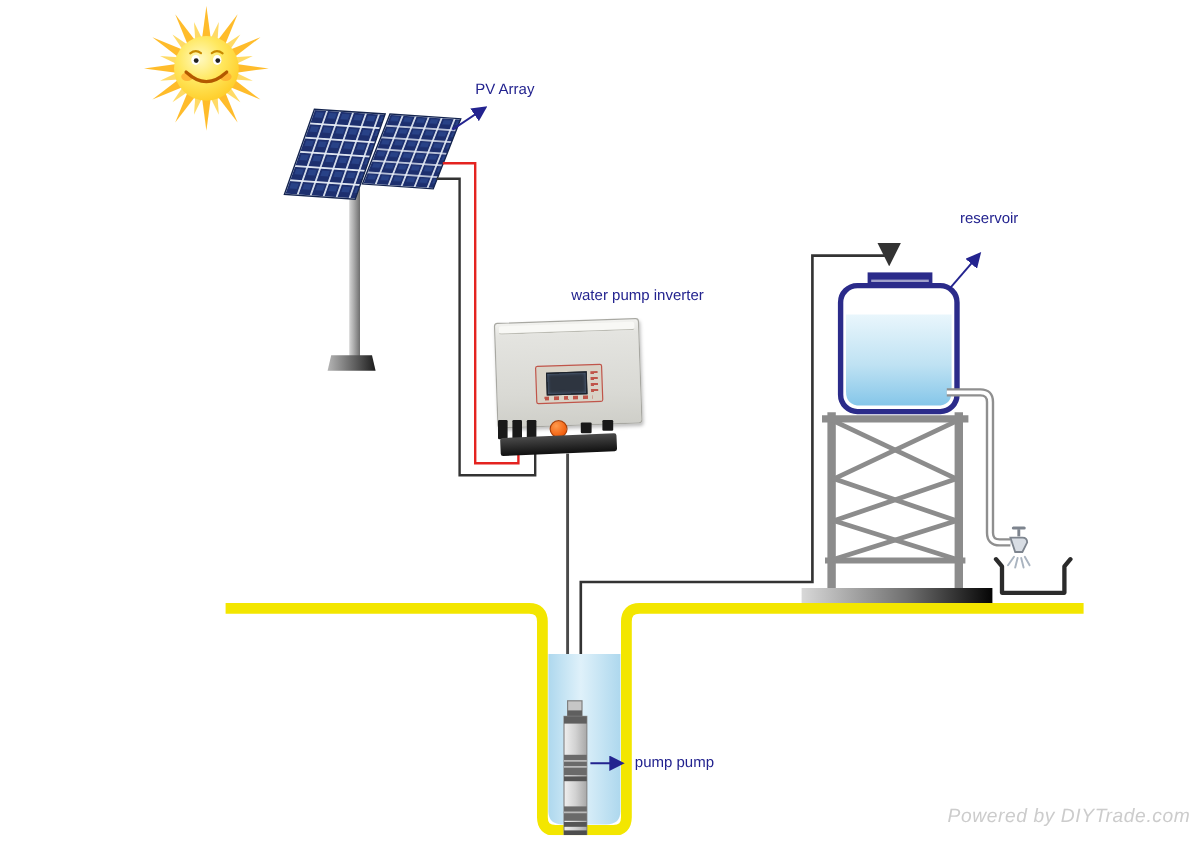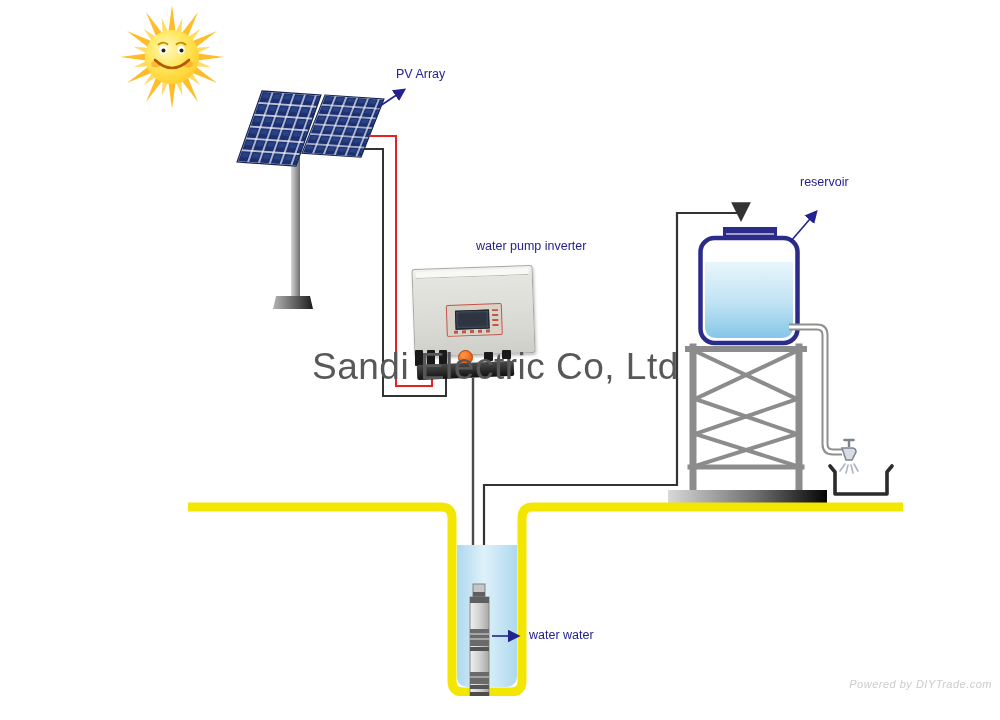--- a/index.html
+++ b/index.html
@@ -25,21 +25,21 @@
     background:repeating-linear-gradient(90deg,#c0554a 0 4px,transparent 4px 8px)}
   .inv-tab{position:absolute;width:8px;height:16px;background:#191919;top:350px;border-radius:1px}
   .inv-btn{position:absolute;left:458px;top:350px;width:13px;height:13px;border-radius:50%;
     background:radial-gradient(circle at 35% 30%,#ff9a4d,#f2600f 70%,#c84a08);border:1px solid #a84008}
   .inv-sq{position:absolute;width:9px;height:9px;background:#191919;border-radius:1px}
   .inv-strip{position:absolute;left:417px;top:363px;width:97px;height:15px;border-radius:2px;
     background:linear-gradient(180deg,#4a4a4a,#101010);transform:rotate(-2.5deg)}
 
   .watermark{position:absolute;left:312px;top:346px;font-size:37px;letter-spacing:.5px;
     color:var(--watermark,#585858);white-space:nowrap;z-index:30}
-  .credit{position:absolute;right:8px;bottom:6px;font-size:11px;font-style:italic;
+  .credit{position:absolute;right:8px;bottom:6px;font-size:16px;font-style:italic;
     letter-spacing:.5px;color:var(--credit,#cccccc);z-index:30}
 </style>
 </head>
 <body>
 
 <div class="wrap">
 
 <svg class="layer" viewBox="0 0 1000 720">
   <defs>
     <marker id="mNavy" viewBox="0 0 10 10" refX="8" refY="5" markerWidth="8" markerHeight="8" orient="auto">
@@ -228,18 +228,17 @@
 <div class="inv-tab" style="left:427px"></div>
 <div class="inv-tab" style="left:439px"></div>
 <div class="inv-btn"></div>
 <div class="inv-sq" style="left:484px;top:352px"></div>
 <div class="inv-sq" style="left:502px;top:350px"></div>
 <div class="inv-strip"></div>
 
 <div class="lbl" style="left:396px;top:67px">PV Array</div>
 <div class="lbl" style="left:476px;top:239px">water pump inverter</div>
 <div class="lbl" style="left:800px;top:175px">reservoir</div>
-<div class="lbl" style="left:529px;top:628px">water water</div>
-
-<div class="watermark">Sandi Electric Co, Ltd</div>
+<div class="lbl" style="left:529px;top:628px">pump pump</div>
+
 <div class="credit">Powered by DIYTrade.com</div>
 
 </div>
 
 </body></html>

